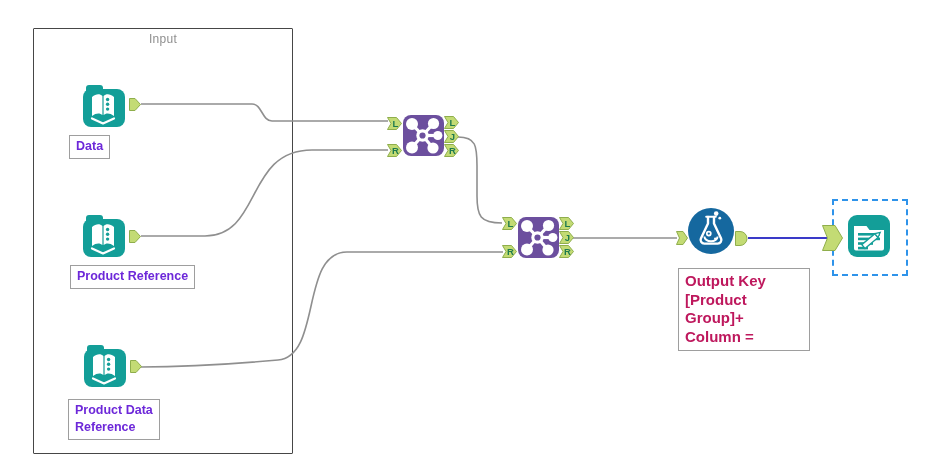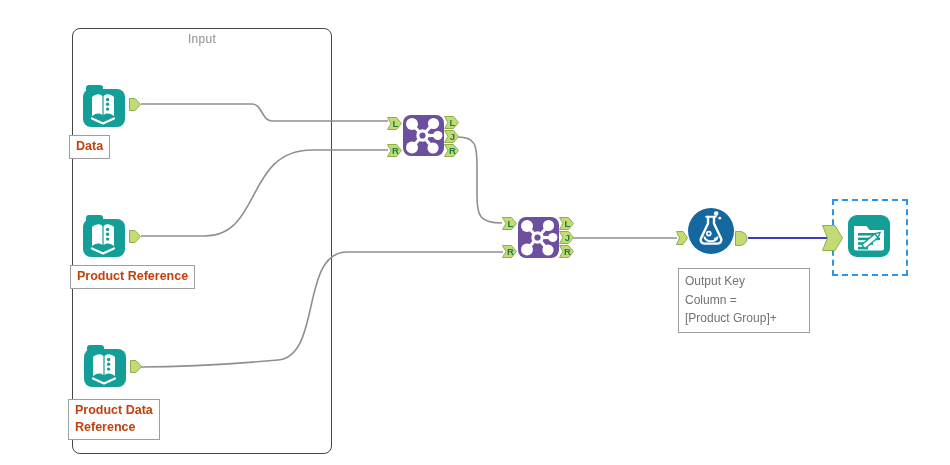--- a/index.html
+++ b/index.html
@@ -4,39 +4,39 @@
 <style>
   html,body{margin:0;padding:0;}
   body{
     width:950px;height:465px;background:#ffffff;position:relative;overflow:hidden;
     font-family:"Liberation Sans", sans-serif;
   }
   .layer{position:absolute;left:0;top:0;width:950px;height:465px;}
   
   .tool-container{
     position:absolute;left:33px;top:28px;width:258px;height:424px;
-    border:1.5px solid #464646;border-radius:8px;background:transparent;z-index:1;margin-left:39px;
+    border:1.5px solid #464646;border-radius:1px;background:transparent;z-index:1;
   }
   .container-label{
     position:absolute;top:3px;left:0;right:0;text-align:center;
     font-size:12px;color:#8f8f8f;letter-spacing:.3px;
   }
   .wires{z-index:2;pointer-events:none;}
   .wires path{fill:none;stroke:#8F8F8F;stroke-width:1.6;pointer-events:stroke;}
   .wires path.selected{stroke:#3A3AC8;stroke-width:2;}
   .tool{position:absolute;z-index:3;}
   .caption{
     position:absolute;z-index:3;background:#fff;border:1px solid #9e9e9e;
-    padding:2px 6px 3px 6px;font-size:12.5px;font-weight:bold;color:#c2410c;
+    padding:2px 6px 3px 6px;font-size:12.5px;font-weight:bold;color:#6d28d9;
     line-height:17px;white-space:nowrap;
   }
   .annotation{
     position:absolute;z-index:3;background:#fff;border:1px solid #9e9e9e;
     left:678px;top:268px;width:118px;padding:3px 6px 4px 6px;
-    font-size:12px;font-weight:normal;color:#737373;line-height:18.5px;
+    font-size:15px;font-weight:bold;color:#be185d;line-height:18.5px;
   }
   .selection-rect{
     position:absolute;left:832px;top:199px;width:72px;height:73px;
     border:2px dashed #2E93EA;z-index:2;
   }
   .anchor{position:absolute;z-index:4;}
   .anchor text{
     font-family:"Liberation Sans", sans-serif;font-size:9.5px;font-weight:bold;
     fill:#1E7B4F;
   }
@@ -210,22 +210,22 @@
     </svg>
 </div>
 <svg class="anchor" style="left:676px;top:231px" width="12" height="14">
   <polygon points="0.5,0.5 7,0.5 11.5,7 7,13.5 0.5,13.5 3.5,7" fill="#C3DB74" stroke="#8FAE4C"></polygon>
 </svg>
 <svg class="anchor" style="left:735px;top:231px" width="13" height="15">
   <path d="M0.5,0.5 h4.5 a7,7 0 0 1 0,14 h-4.5 z" fill="#C3DB74" stroke="#8FAE4C"></path>
 </svg>
 <div class="annotation">
   <div>Output Key</div>
+  <div>[Product Group]+</div>
   <div>Column =</div>
-  <div>[Product Group]+</div>
 </div>
 
 <div class="selection-rect"></div>
 <div class="tool" style="left:846px;top:213px">
   <svg width="46" height="46">
       <use href="#g-output"></use>
     </svg>
 </div>
 <svg class="anchor" style="left:822px;top:225px" width="21" height="26">
   <polygon points="0.5,0.5 13,0.5 20.5,13 13,25.5 0.5,25.5 5.5,13" fill="#C3DB74" stroke="#8FAE4C"></polygon>

